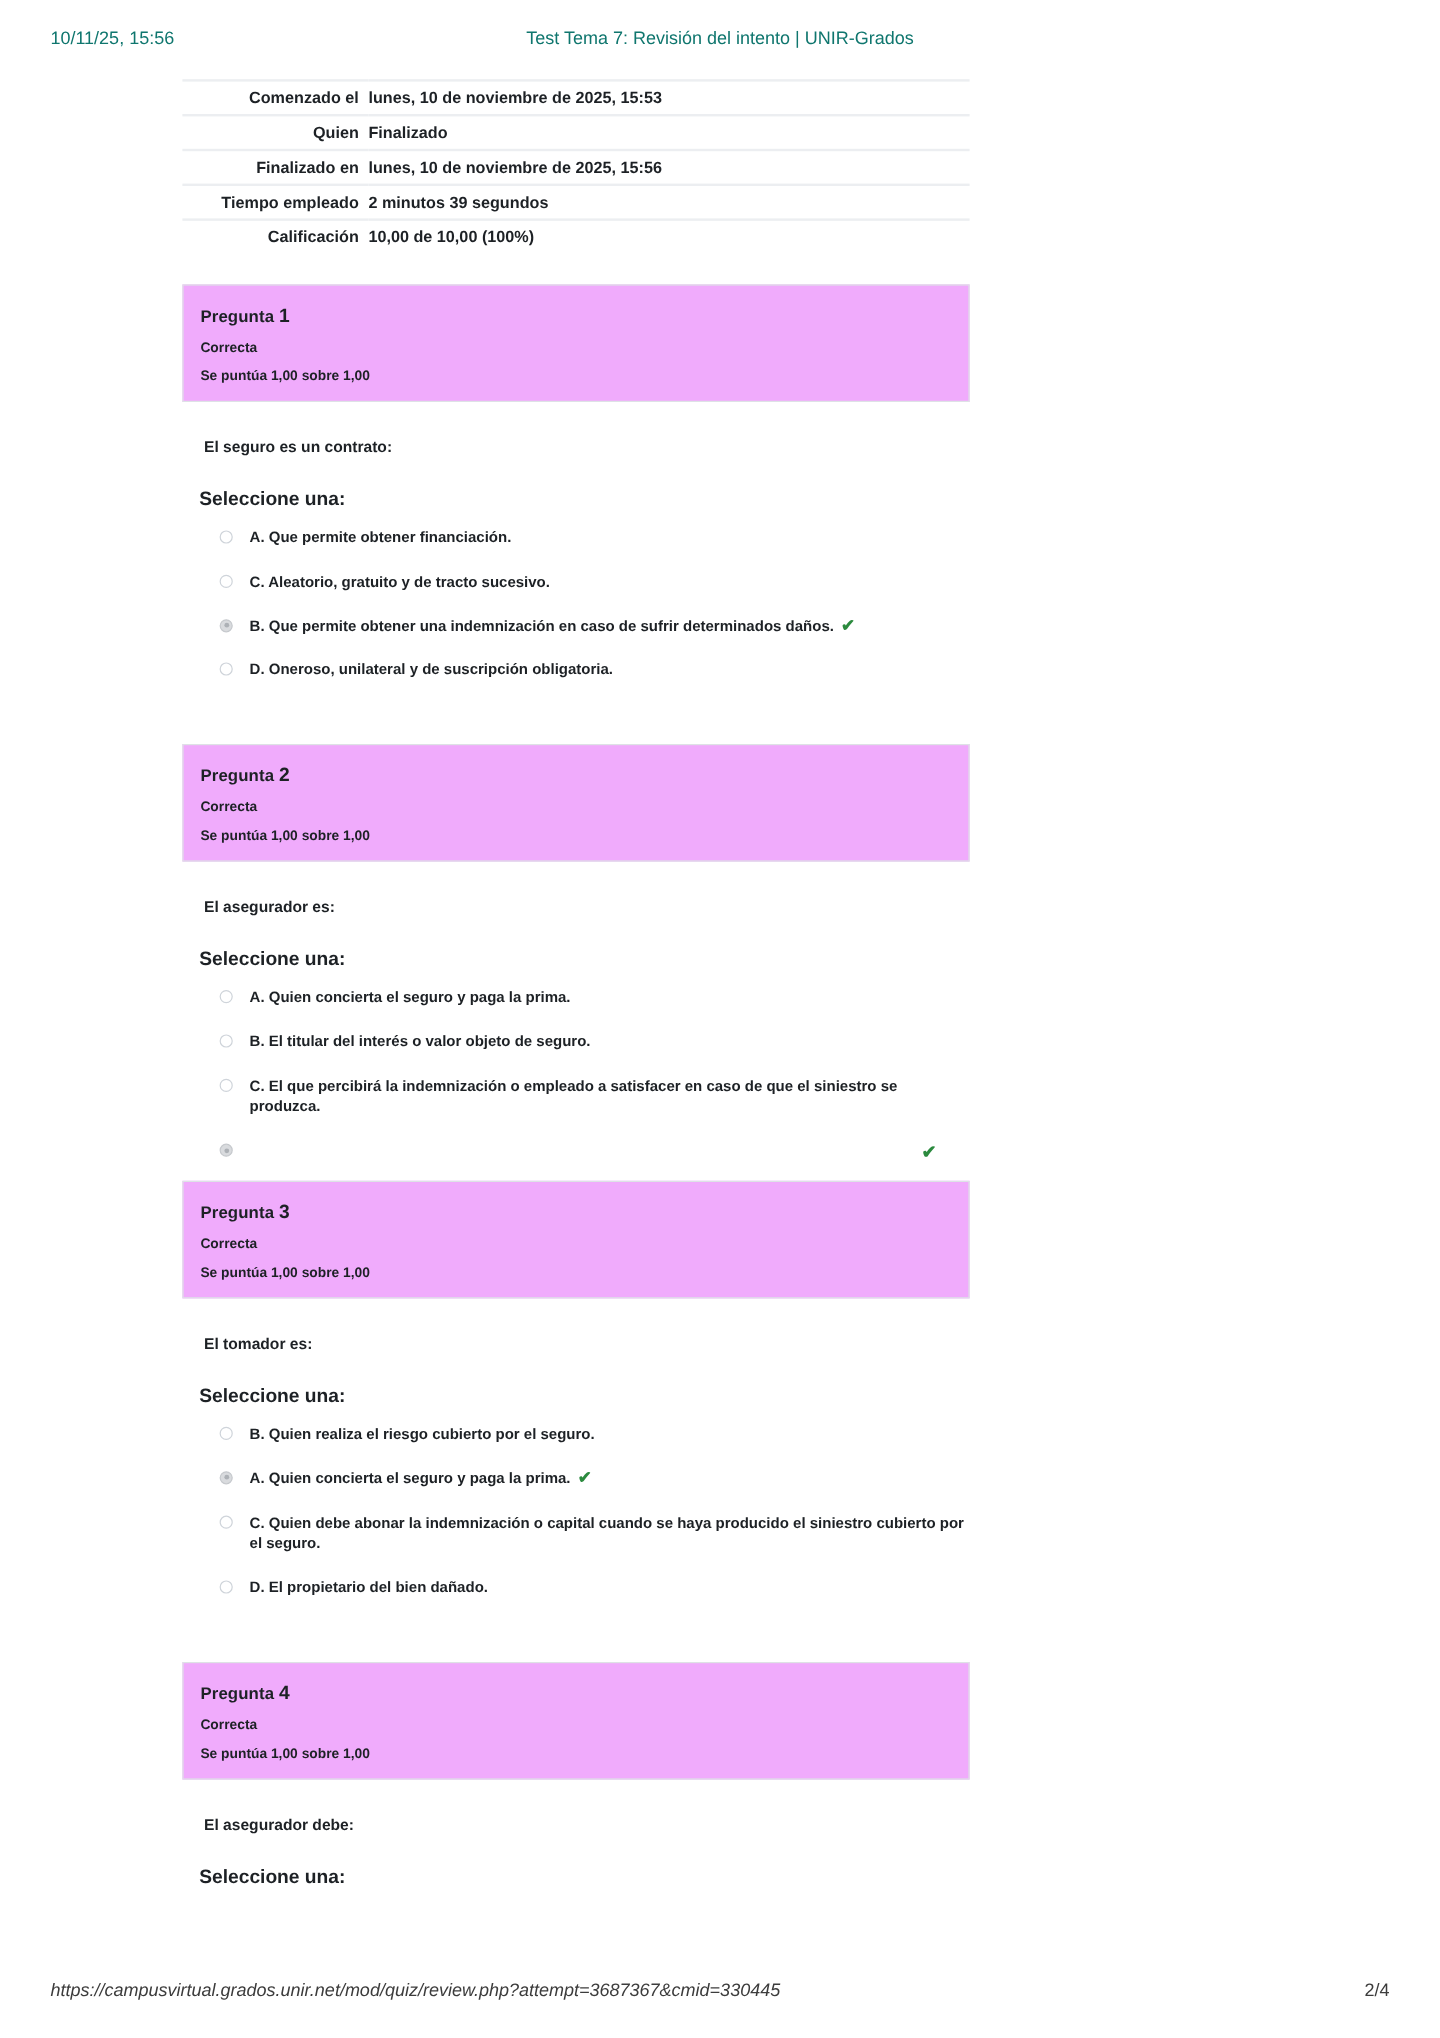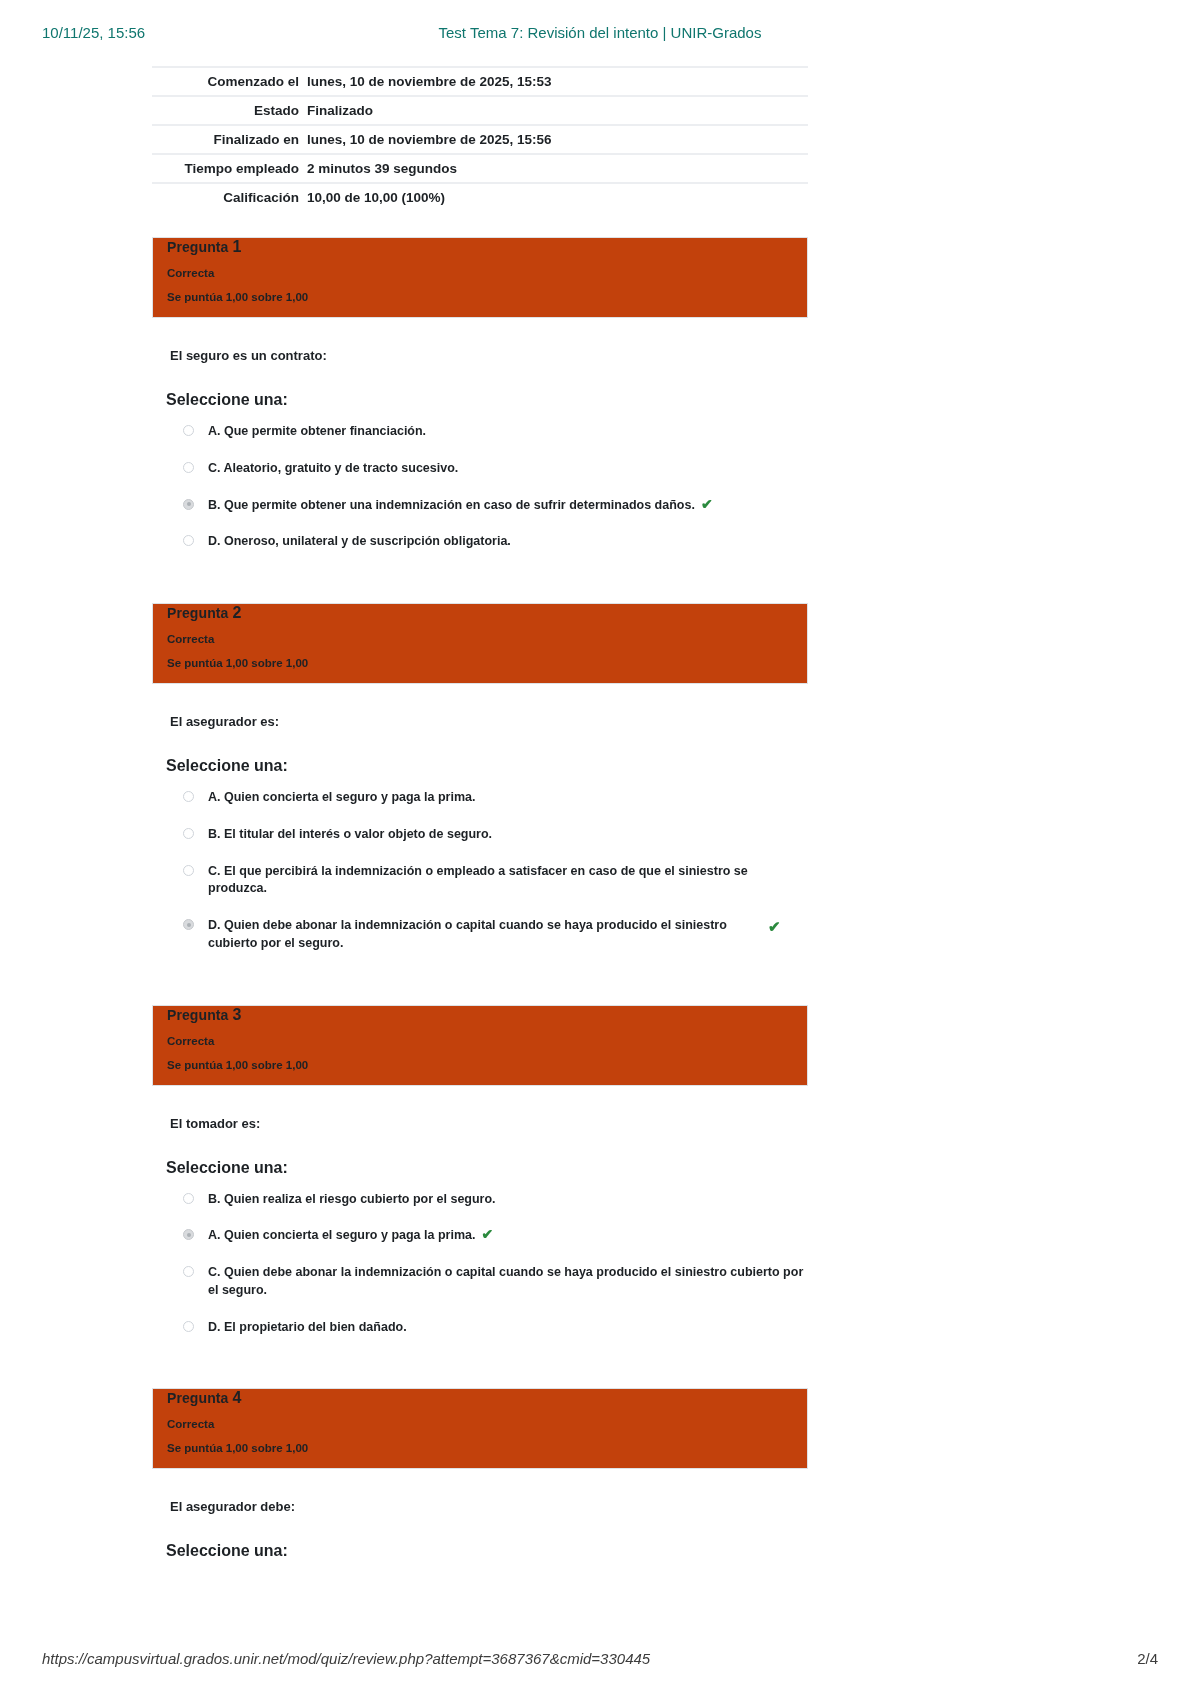--- a/index.html
+++ b/index.html
@@ -101,22 +101,22 @@
     color: #1d2125;
     white-space: nowrap;
   }
 
   
   .q-block {
     margin-top: 26px;
   }
   .q-infobox {
     border: 1px solid #dee2e6;
-    background: #c2410c;
-    padding: 0 14px 14px 14px;
+    background: #f0abfc;
+    padding: 17px 14px 14px 14px;
     width: 626px;
   }
   .q-number {
     font-size: 14px;
     font-weight: bold;
     margin: 0 0 11px 0;
     letter-spacing: .1px;
   }
   .q-number .qn-index {
     font-size: 16px;
@@ -217,21 +217,21 @@
 
 <div class="page-body">
 
   <table class="summary-table">
     <tbody>
       <tr>
         <th>Comenzado el</th>
         <td>lunes, 10 de noviembre de 2025, 15:53</td>
       </tr>
       <tr>
-        <th>Estado</th>
+        <th>Quien</th>
         <td>Finalizado</td>
       </tr>
       <tr>
         <th>Finalizado en</th>
         <td>lunes, 10 de noviembre de 2025, 15:56</td>
       </tr>
       <tr>
         <th>Tiempo empleado</th>
         <td>2 minutos 39 segundos</td>
       </tr>
@@ -295,21 +295,20 @@
         <li class="answer">
           <span class="radio"></span>
           <span>B. El titular del interés o valor objeto de seguro.</span>
         </li>
         <li class="answer">
           <span class="radio"></span>
           <span>C. El que percibirá la indemnización o empleado a satisfacer en caso de que el siniestro se produzca.</span>
         </li>
         <li class="answer" style="max-width:540px">
           <span class="radio checked"></span>
-          <span>D. Quien debe abonar la indemnización o capital cuando se haya producido el siniestro cubierto por el seguro.</span>
           <span class="tick-right">✔</span>
         </li>
       </ul>
     </div>
   </div>
 
   <div class="q-block" style="margin-top:52px">
     <div class="q-infobox">
       <p class="q-number">
         <span>Pregunta</span>

